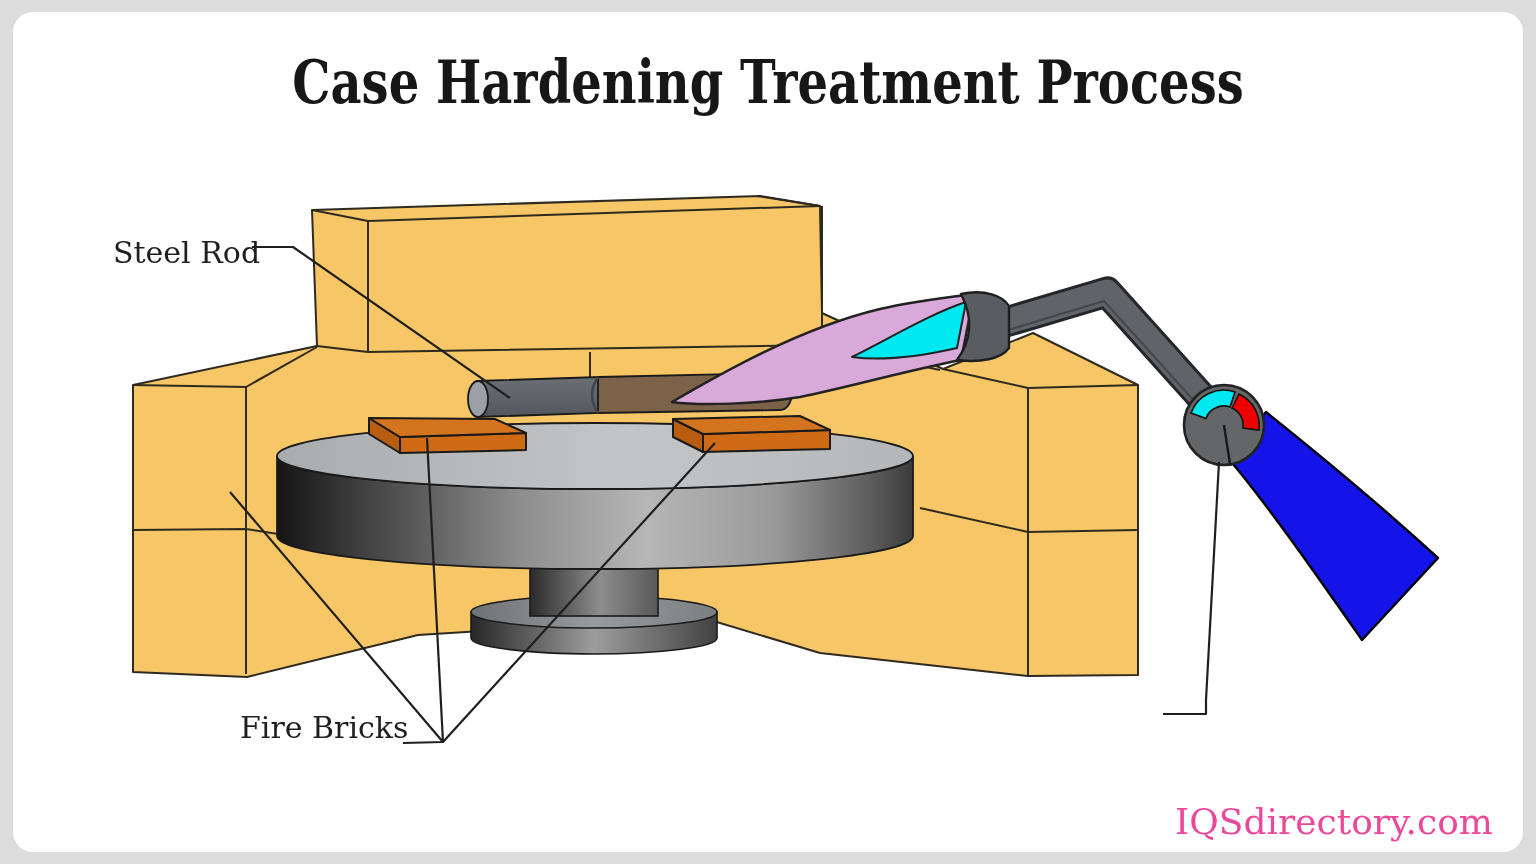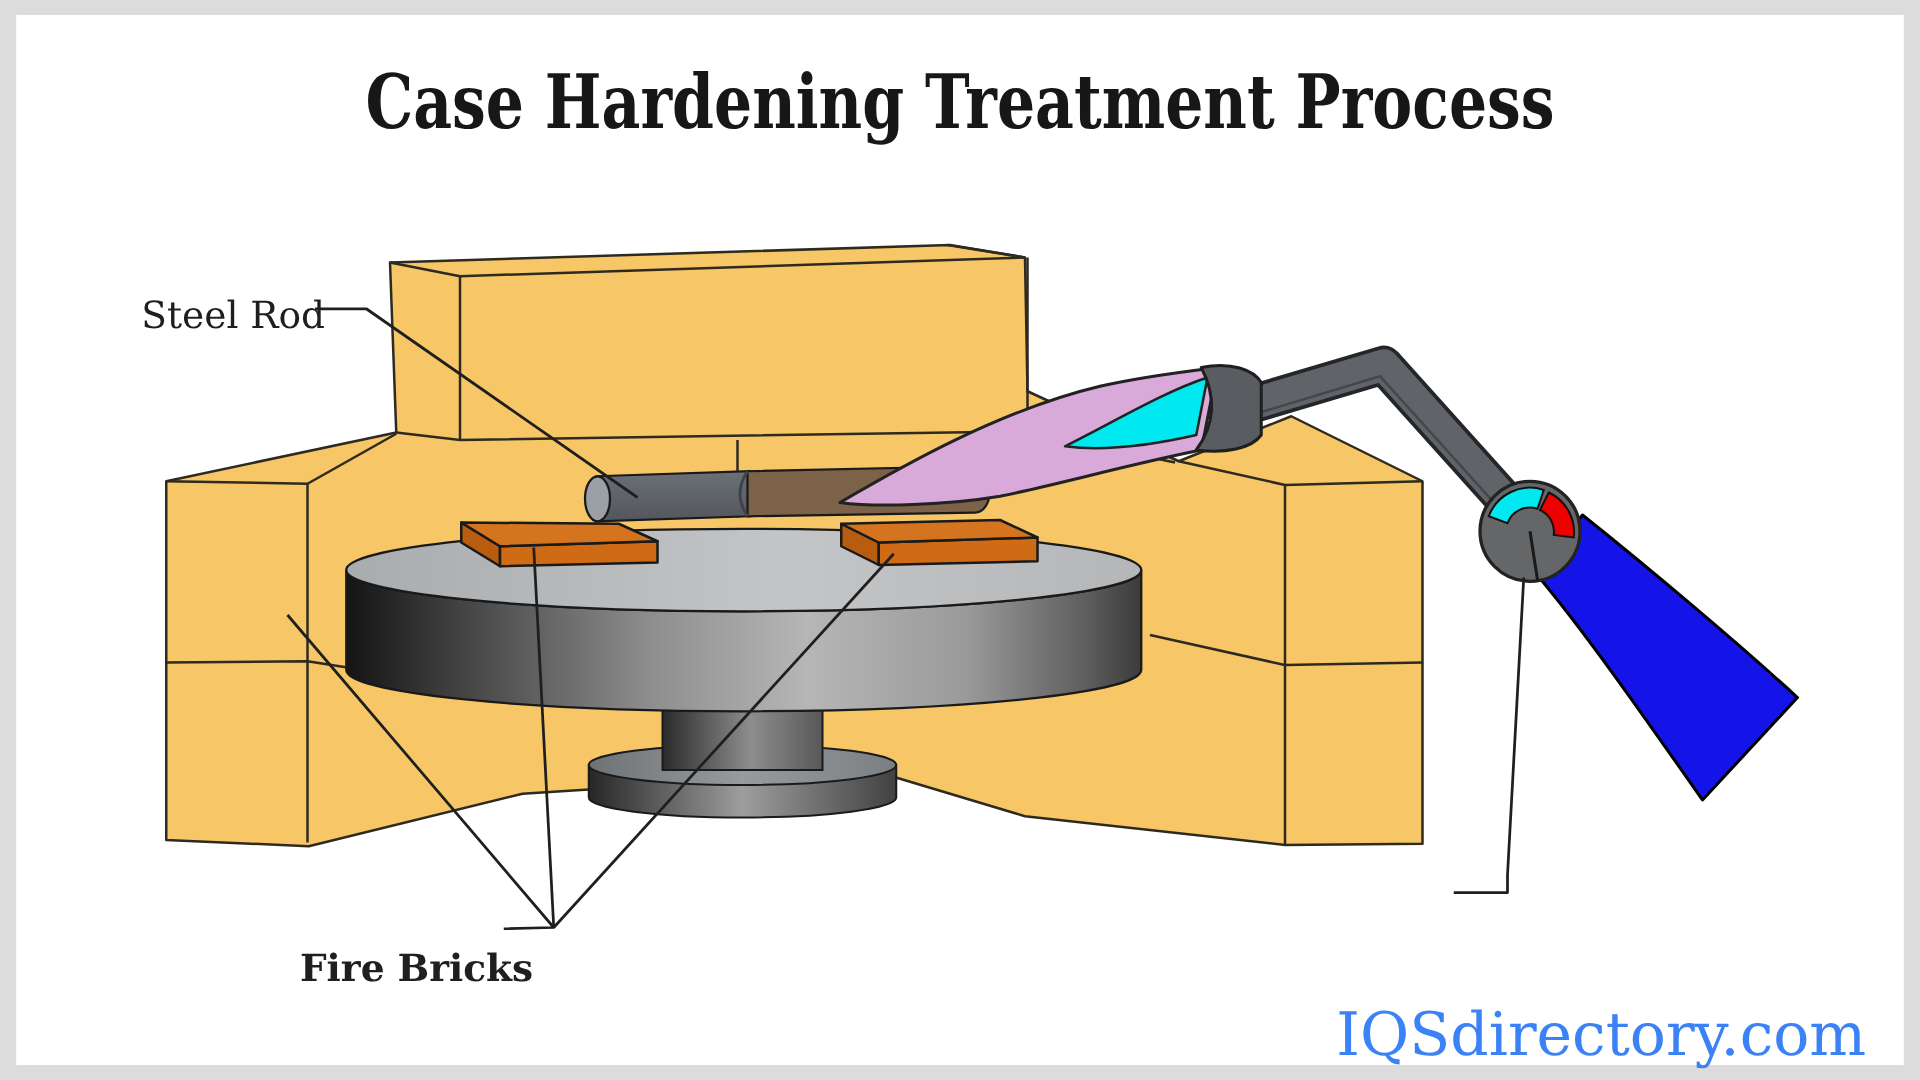--- a/index.html
+++ b/index.html
@@ -6,20 +6,21 @@
   #stage{
     position:relative;
     width:1536px;height:864px;
     background:#dcdcdc;
     font-family:"DejaVu Serif","Liberation Serif",serif;
     overflow:hidden;
   }
   #canvas{
     position:absolute;left:13px;top:12px;right:13px;bottom:12px;
     background:#ffffff;
+    border-radius:20px;
   }
   #art{position:absolute;left:0;top:0;}
   .lbl{
     position:absolute;
     color:#1f1f1f;
     font-size:30px;
     white-space:nowrap;
     line-height:1;
   }
   #title{
@@ -29,22 +30,22 @@
     font-size:60px;
     font-weight:700;
     color:#171717;
     transform:scaleX(0.80);
     white-space:nowrap;
     line-height:1;
   }
   #watermark{
     position:absolute;
     right:30px;top:792px;
-    font-size:48px;
-    color:#3b82f6;
+    font-size:36px;
+    color:#ec4899;
     line-height:1;
   }
 </style>
 </head>
 <body>
 
 <div id="stage">
   <div id="canvas">
 
     <svg id="art" width="1510" height="840" viewBox="13 12 1510 840">
@@ -180,18 +181,18 @@
         <path d="M443,742 L427,438"></path>
         <path d="M443,742 L715,443"></path>
         <path d="M1163,714 L1206,714 L1206,700 L1219,462"></path>
       </g>
     </svg>
 
     <div id="title">Case Hardening Treatment Process</div>
 
     <div class="lbl" style="left:100px;top:226px;text-align:right;">Steel Rod</div>
 
-    <div class="lbl" style="left:227px;top:749px;font-weight:bold;">Fire Bricks</div>
+    <div class="lbl" style="left:227px;top:701px;">Fire Bricks</div>
 
 
     <div id="watermark">IQSdirectory.com</div>
   </div>
 </div>
 
 </body></html>

